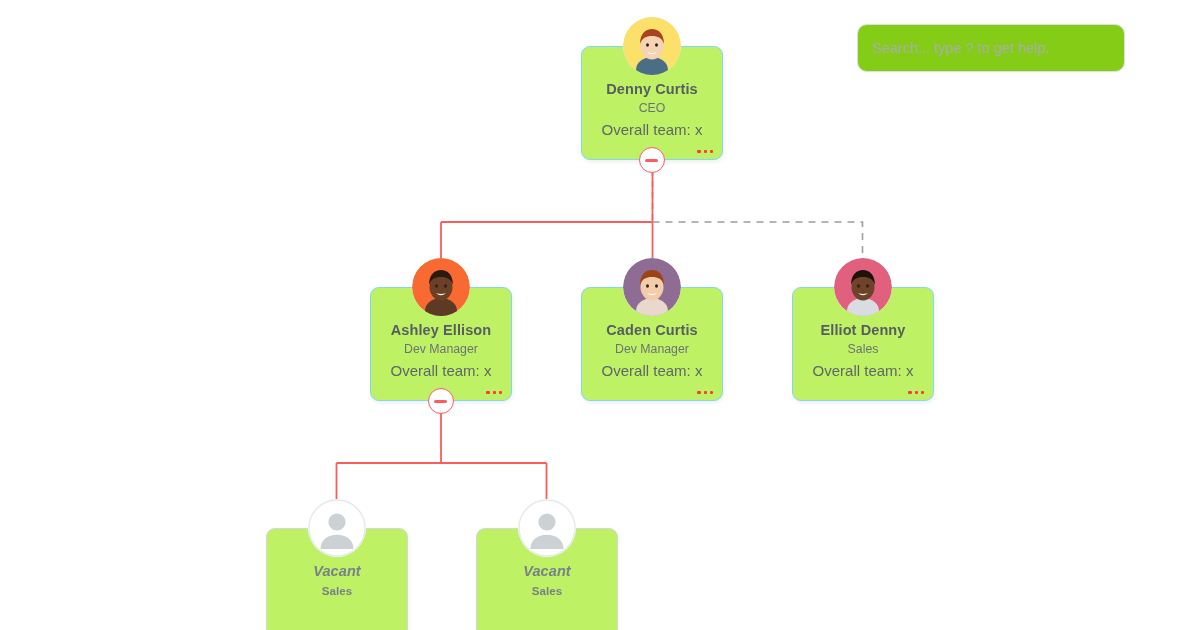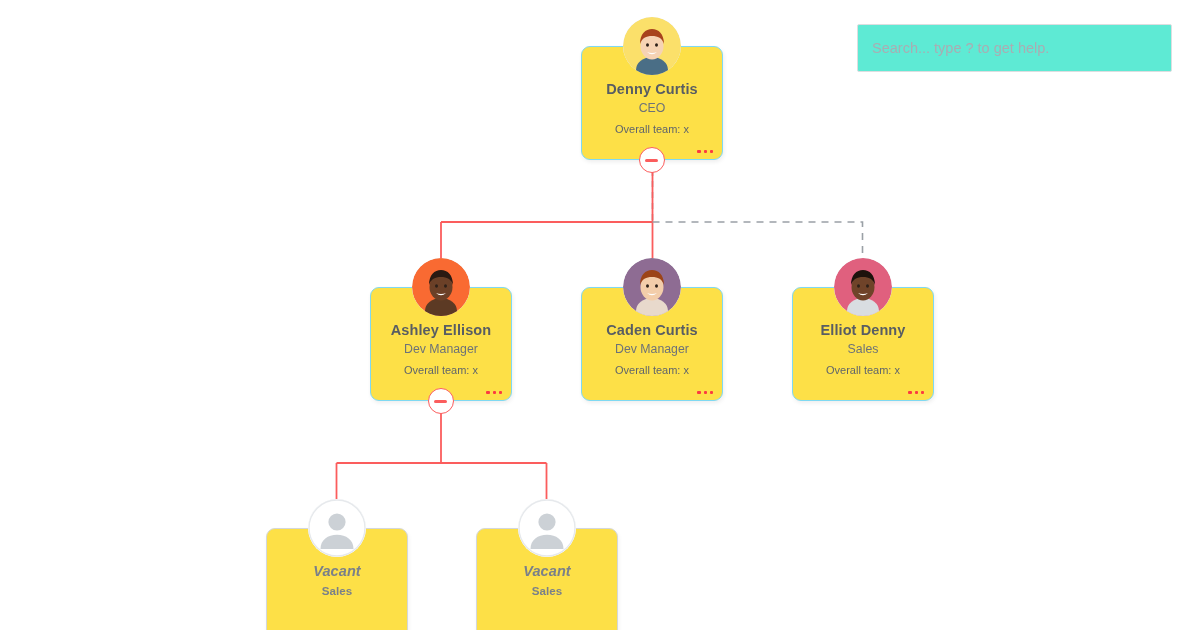--- a/index.html
+++ b/index.html
@@ -15,24 +15,24 @@
     position: relative;
     width: 1200px;
     height: 630px;
     background: #ffffff;
   }
 
   
   #search-box {
     position: absolute;
     left: 857px; top: 24px;
-    width: 315px; height: 48px;
+    width: 268px; height: 48px;
     border: 1px solid #dcdee0;
-    border-radius: 2px;
-    background: #5eead4;
+    border-radius: 10px;
+    background: #84cc16;
     padding: 0 14px;
     font-family: "Liberation Sans", sans-serif;
     font-size: 14.5px;
     color: #55585c;
     outline: none;
   }
   #search-box::placeholder { color: #a9adb2; }
 
   
   #connectors {
@@ -45,21 +45,21 @@
   
   .node {
     position: absolute;
   }
   .card {
     position: absolute;
     left: 0; top: 29px;
     width: 142px;
     border: 1.6px solid #7fd9f2;
     border-radius: 9px;
-    background: #fde047;
+    background: #bef264;
     box-shadow: 1px 2px 4px rgba(0,0,0,0.07);
   }
   .node.vacant .card {
     border: 1.6px solid #d3d7da;
     box-shadow: 1px 2px 4px rgba(0,0,0,0.05);
   }
   .card-body {
     padding: 33px 6px 10px 6px;
     text-align: center;
   }
@@ -73,21 +73,21 @@
     overflow: hidden;
   }
   .node-title {
     font-size: 12.3px;
     color: #6d7278;
     line-height: 19px;
     margin-top: 0;
     white-space: nowrap;
   }
   .node-team {
-    font-size: 11px;
+    font-size: 15px;
     color: #60656b;
     line-height: 19px;
     margin-top: 2px;
     white-space: nowrap;
   }
   .node.vacant .node-name { color: #7a8089; font-style: italic; }
   .node.vacant .node-title { color: #7a8089; font-weight: bold; font-size: 11.6px;}
 
   
   .dots {

